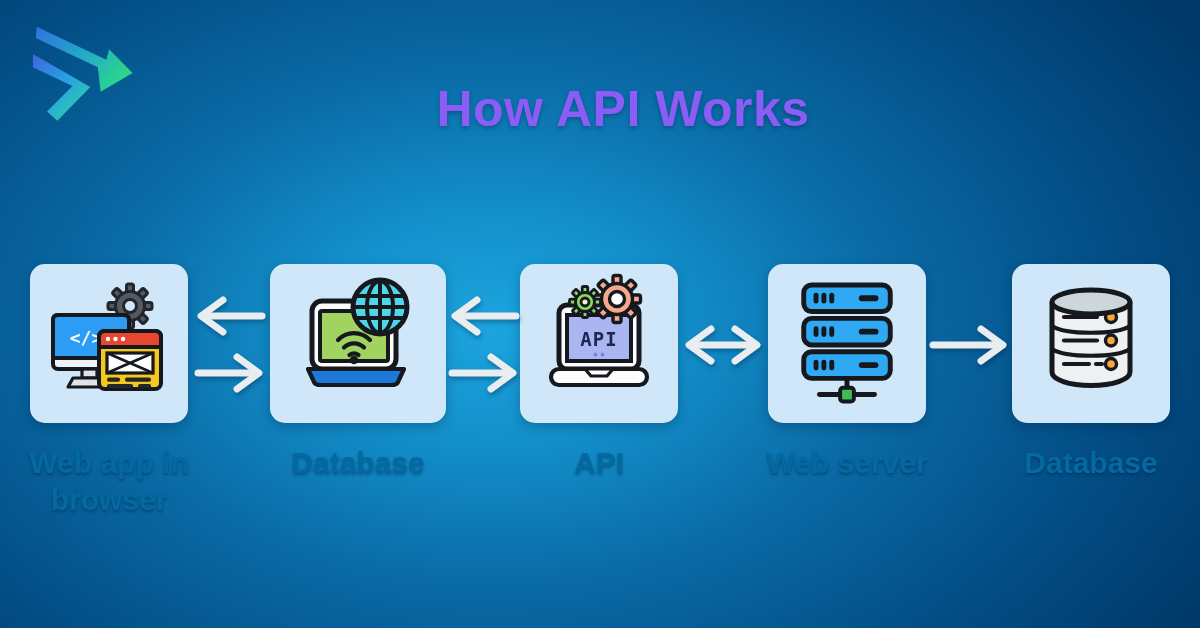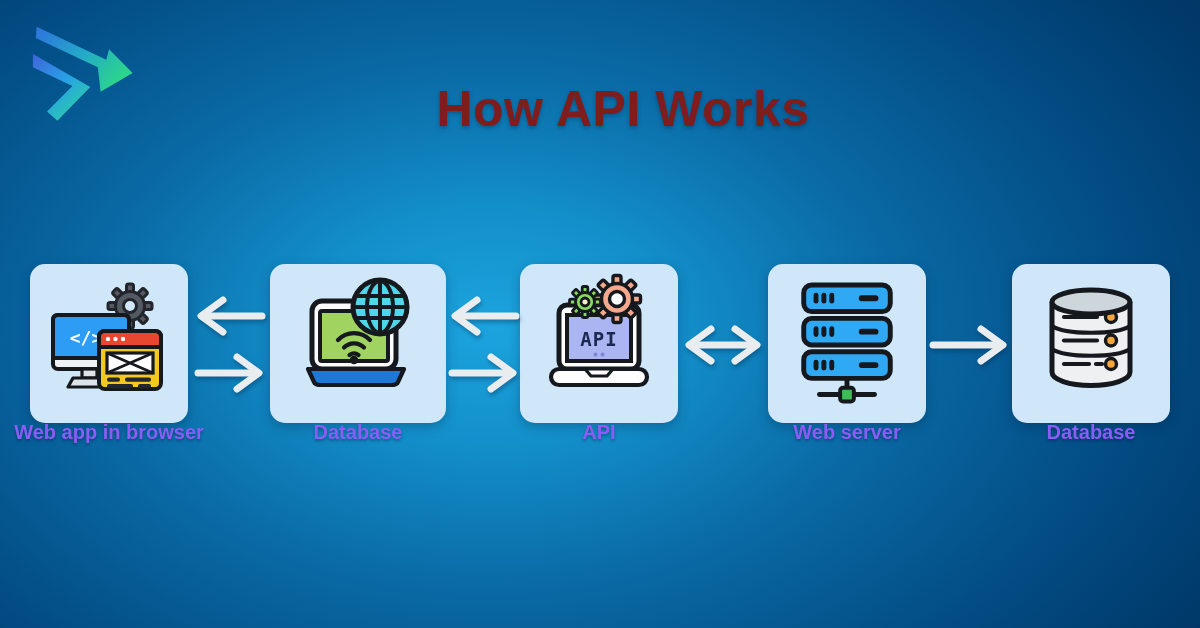--- a/index.html
+++ b/index.html
@@ -5,33 +5,33 @@
   html,body{margin:0;padding:0;}
   body{
     width:1200px;height:628px;position:relative;overflow:hidden;
     font-family:"Liberation Sans","DejaVu Sans",sans-serif;
     background:
       radial-gradient(ellipse 980px 640px at 41% 52%,
         #1ca4de 0%, #1390cb 18%, #0a6ba6 40%, #034e86 64%, #003a6b 84%, #00325e 100%);
   }
   .title{
     position:absolute;left:0;right:0;top:80px;text-align:center;
-    color:#7f1d1d;font-size:50px;font-weight:bold;letter-spacing:.5px;
+    color:#8b5cf6;font-size:50px;font-weight:bold;letter-spacing:.5px;
     text-shadow:0 2px 4px rgba(0,25,55,.35);
     margin-left:46px;
   }
   .logo{position:absolute;left:16px;top:12px;}
   .node{
     position:absolute;top:264px;height:159px;border-radius:15px;
     background:#cfe7f9;box-shadow:0 4px 12px rgba(0,25,55,.28);
   }
   .node svg.icon{position:absolute;left:50%;top:13px;transform:translateX(-50%);overflow:visible;}
   .node-label{
-    position:absolute;top:420px;transform:translateX(-50%);
-    color:#8b5cf6;font-size:20px;font-weight:bold;text-align:center;line-height:1.22;
+    position:absolute;top:445px;transform:translateX(-50%);
+    color:#0369a1;font-size:30px;font-weight:bold;text-align:center;line-height:1.22;
     text-shadow:0 2px 3px rgba(0,25,55,.4);
   }
   .connector{position:absolute;filter:drop-shadow(1px 3px 2px rgba(0,35,70,.35));}
   .connector path{stroke:#e9edf0;stroke-width:7;fill:none;stroke-linecap:round;stroke-linejoin:round;}
   .mono{font-family:"DejaVu Sans Mono","Liberation Mono",monospace;}
 </style>
 </head>
 <body>
 
 <svg class="logo" width="126" height="118" viewBox="8 8 134 124">

